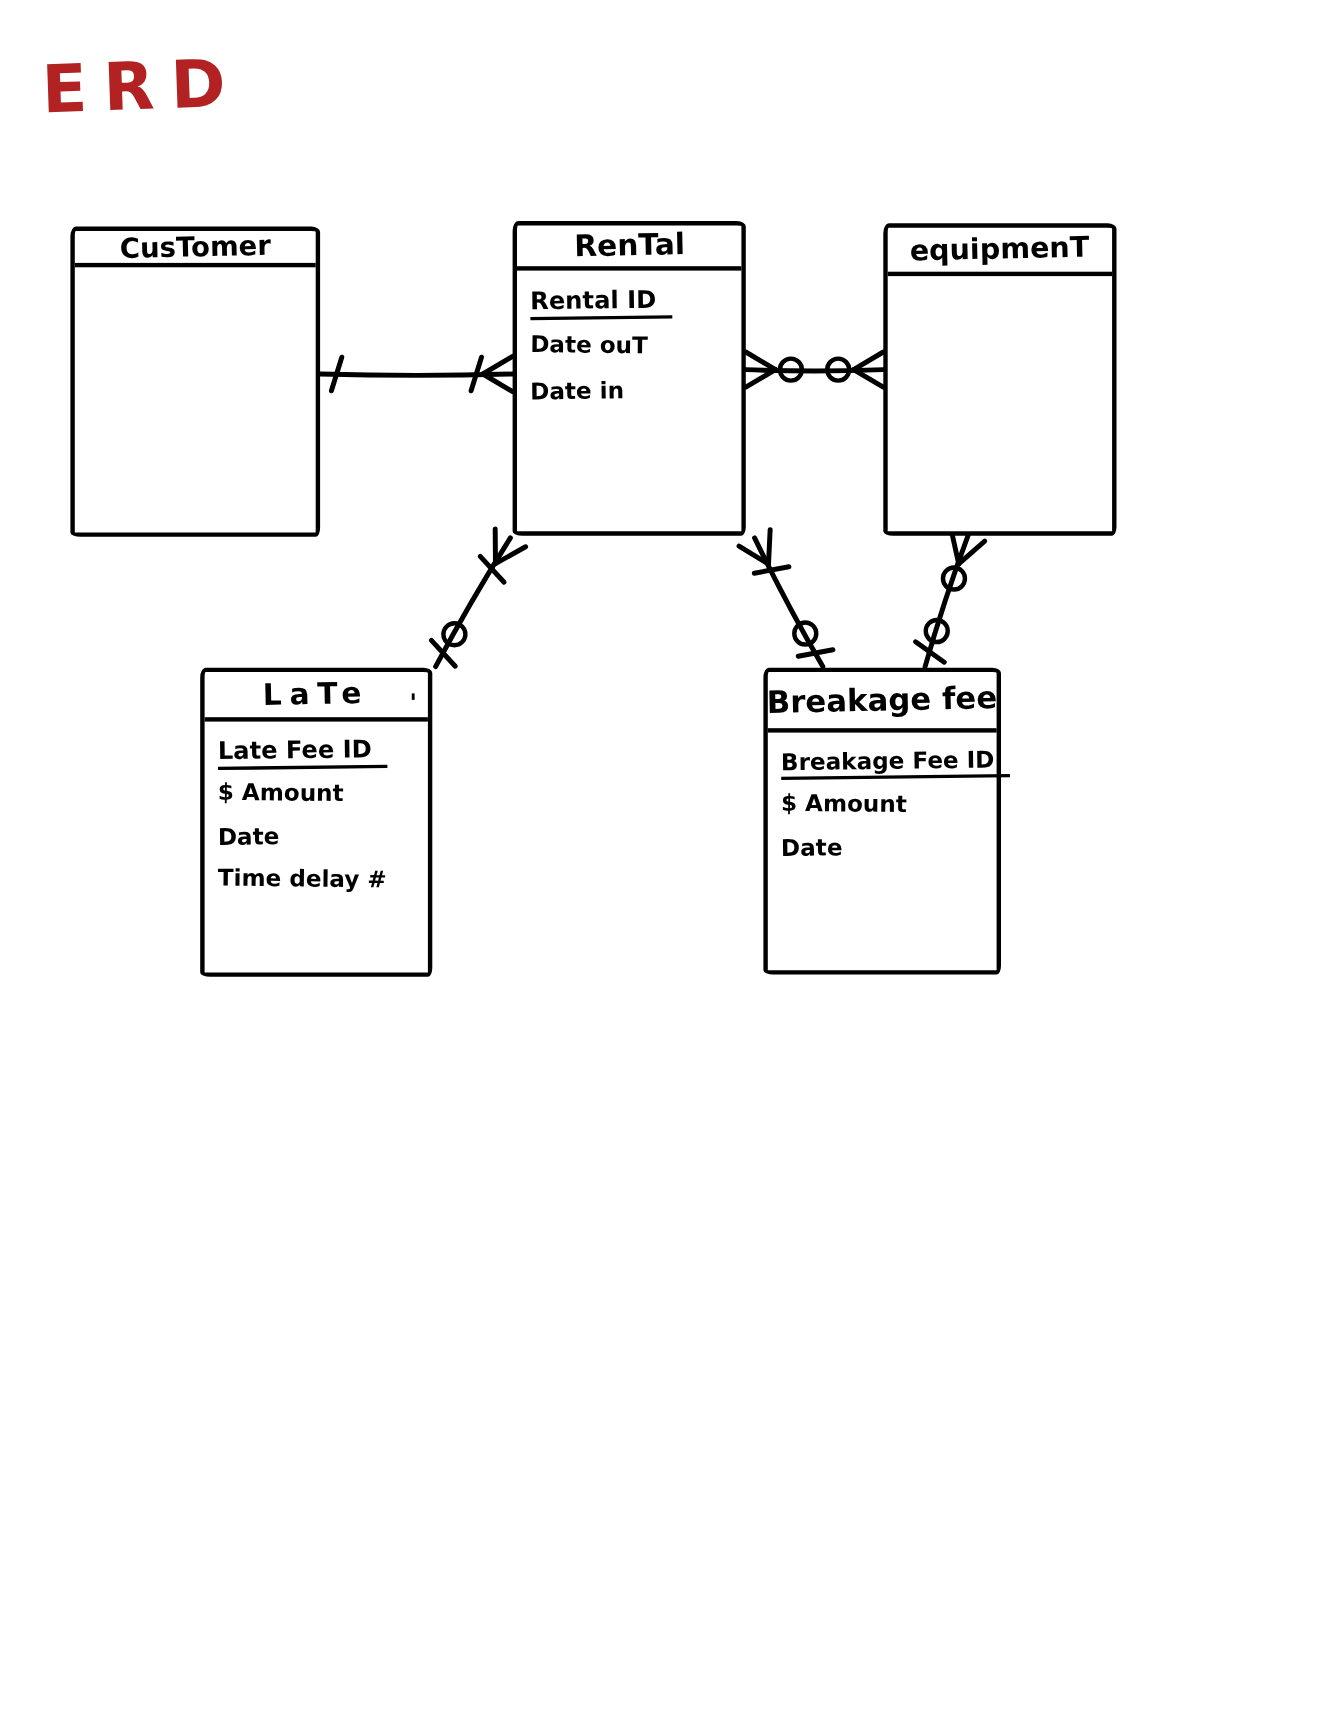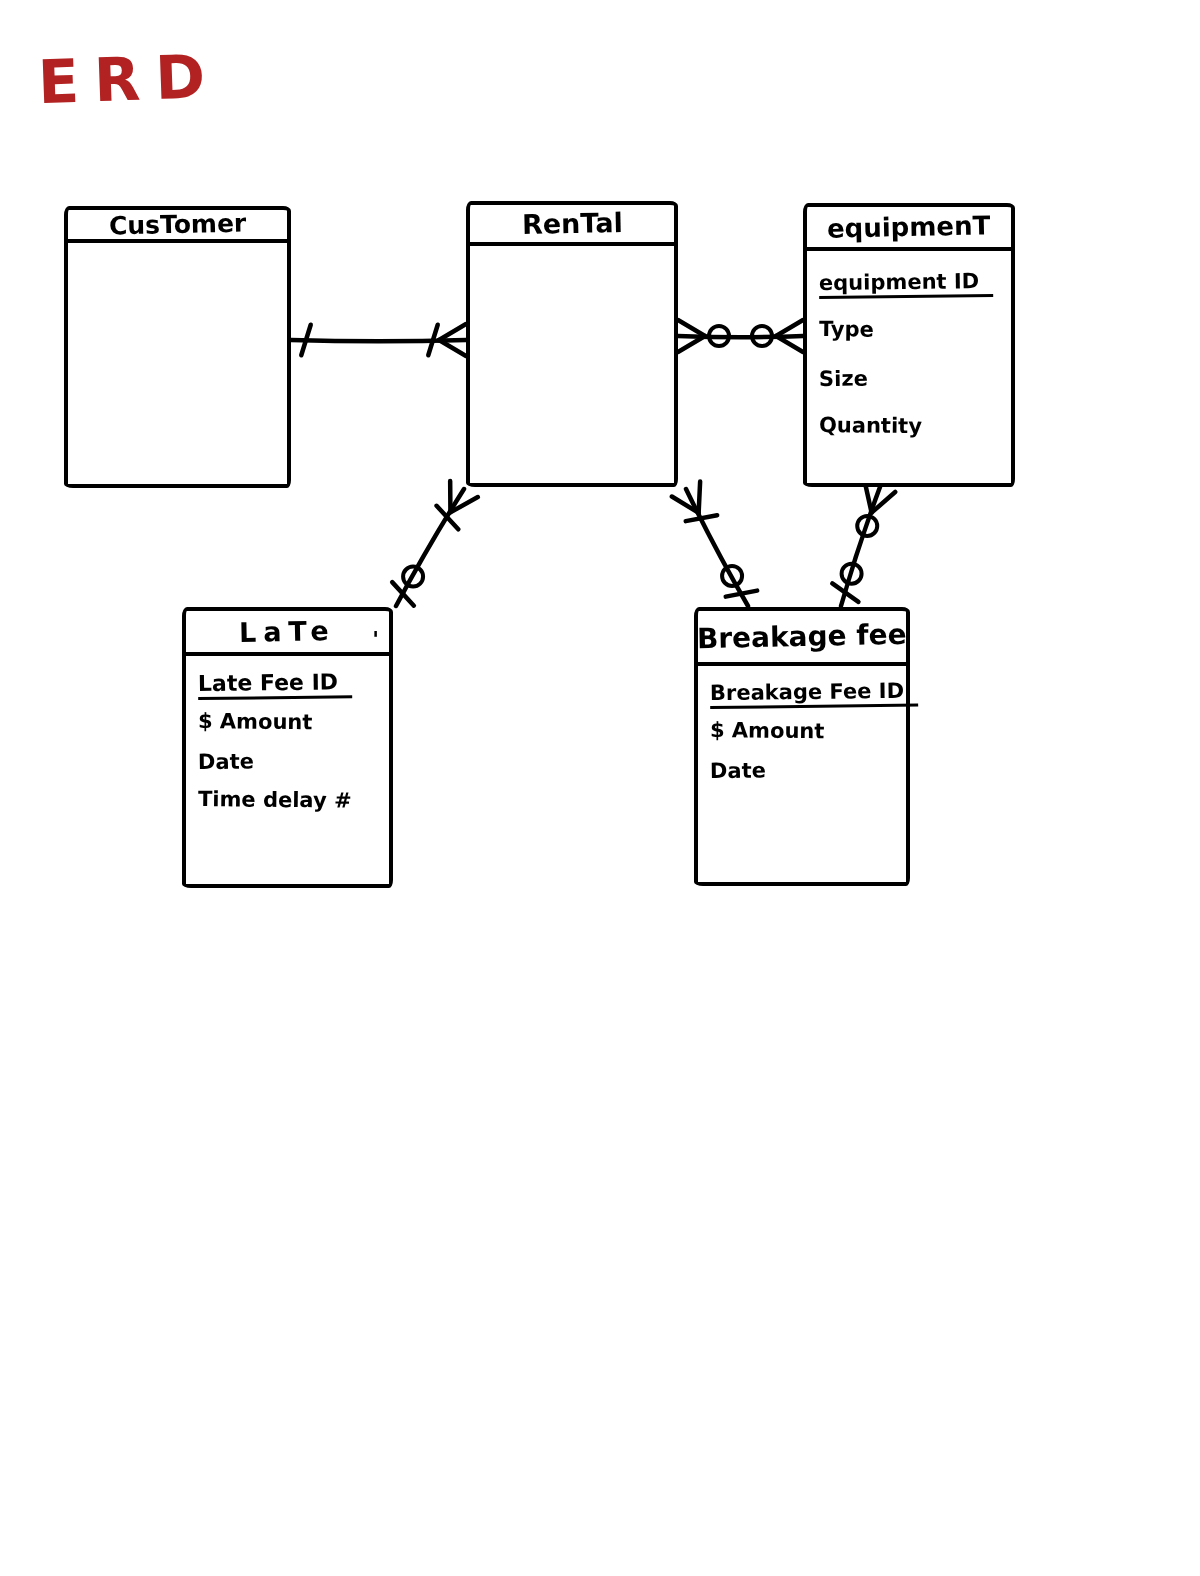--- a/index.html
+++ b/index.html
@@ -160,33 +160,32 @@
   <div class="entity" id="ent-customer">
     <div class="entity-header">
       <span class="entity-title">CusTomer</span>
     </div>
   </div>
 
   <div class="entity" id="ent-rental">
     <div class="entity-header">
       <span class="entity-title">RenTal</span>
     </div>
-  </div>
-
-  <div class="entity" id="ent-equipment">
-    <div class="entity-header">
-      <span class="entity-title">equipmenT</span>
-    </div>
     <div class="entity-body">
       <div class="attr pk">
-        <span class="pk-text">equipment ID</span>
+        <span class="pk-text">Rental ID</span>
       </div>
-      <div class="attr">Type</div>
-      <div class="attr">Size</div>
-      <div class="attr">Quantity</div>
+      <div class="attr">Date ouT</div>
+      <div class="attr">Date in</div>
+    </div>
+  </div>
+
+  <div class="entity" id="ent-equipment">
+    <div class="entity-header">
+      <span class="entity-title">equipmenT</span>
     </div>
   </div>
 
   <div class="entity" id="ent-late">
     <div class="entity-header">
       <span class="entity-title">LaTe</span>
       <span class="stray-mark">'</span>
     </div>
     <div class="entity-body">
       <div class="attr pk">

